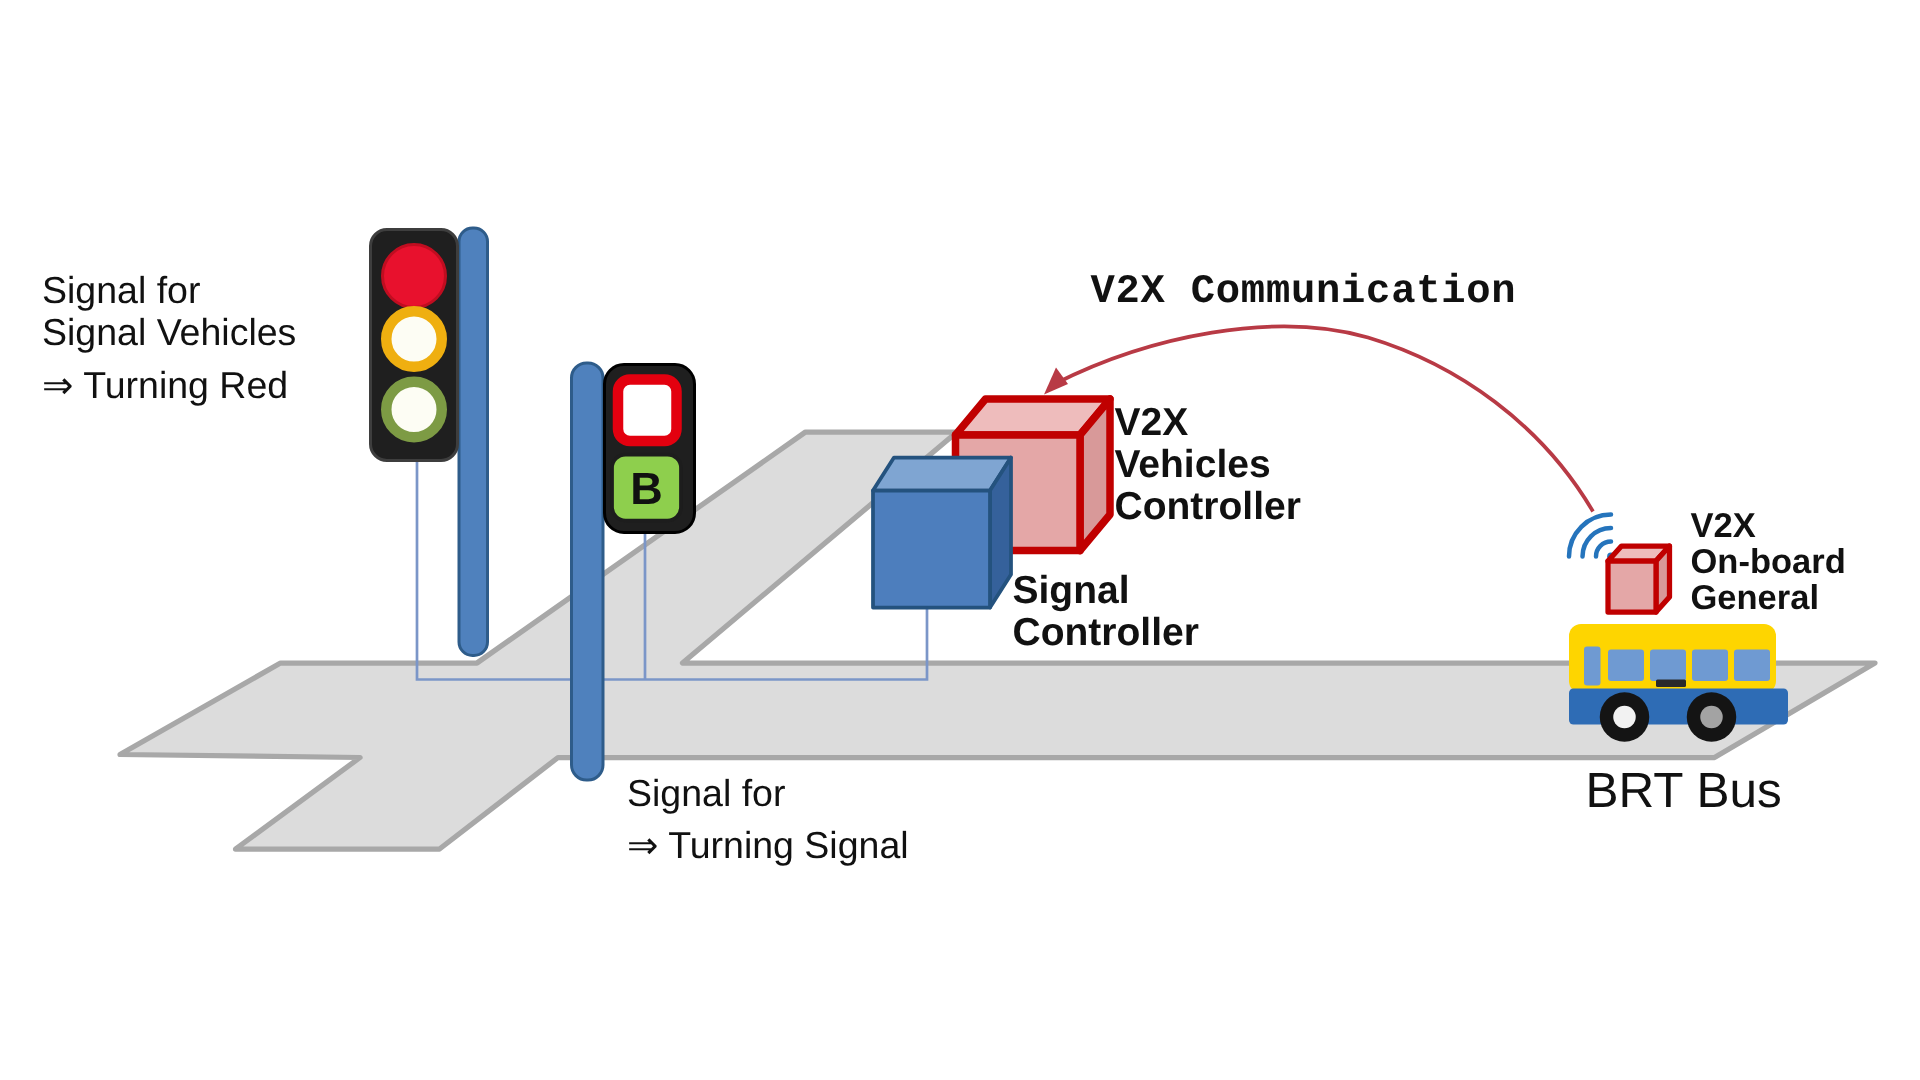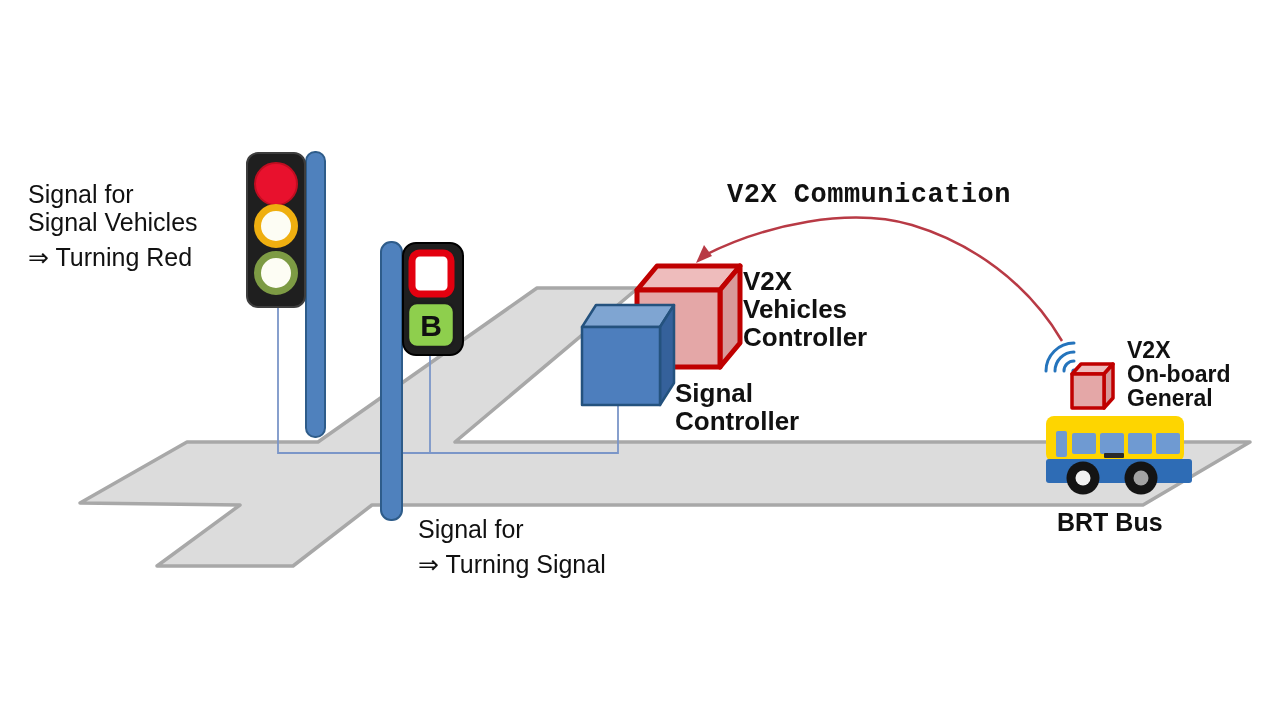--- a/index.html
+++ b/index.html
@@ -7,21 +7,21 @@
     position:relative;width:1280px;height:720px;background:#ffffff;
     font-family:"Liberation Sans","DejaVu Sans",sans-serif;overflow:hidden;
   }
   #scene{position:absolute;left:0;top:0;}
   .lbl{position:absolute;color:#111;}
   .big{font-size:25px;line-height:28px;font-weight:400;}
   .status{font-size:25px;line-height:28px;font-weight:400;margin-top:7px;}
   .cube-lbl{font-size:26px;line-height:28px;font-weight:700;}
   .onboard-lbl{font-size:23px;line-height:24px;font-weight:700;}
   .comm-lbl{font-size:27px;font-weight:700;letter-spacing:.5px;}
-  .bus-lbl{font-size:25px;font-weight:700;}
+  .bus-lbl{font-size:33px;font-weight:400;}
 </style>
 </head>
 <body>
 
 <div id="stage">
 
   <svg id="scene" width="1280" height="720" viewBox="0 0 1280 720">
 
     <path d="M 80,503 L 187,442 L 318,442 L 537,288 L 638,288 L 455,442 L 1250,442
              L 1143,505 L 372,505 L 293,566 L 157,566 L 240,505 Z" stroke-width="3.5" stroke-linejoin="round" fill="#dcdcdc" stroke="#a8a8a8"></path>

